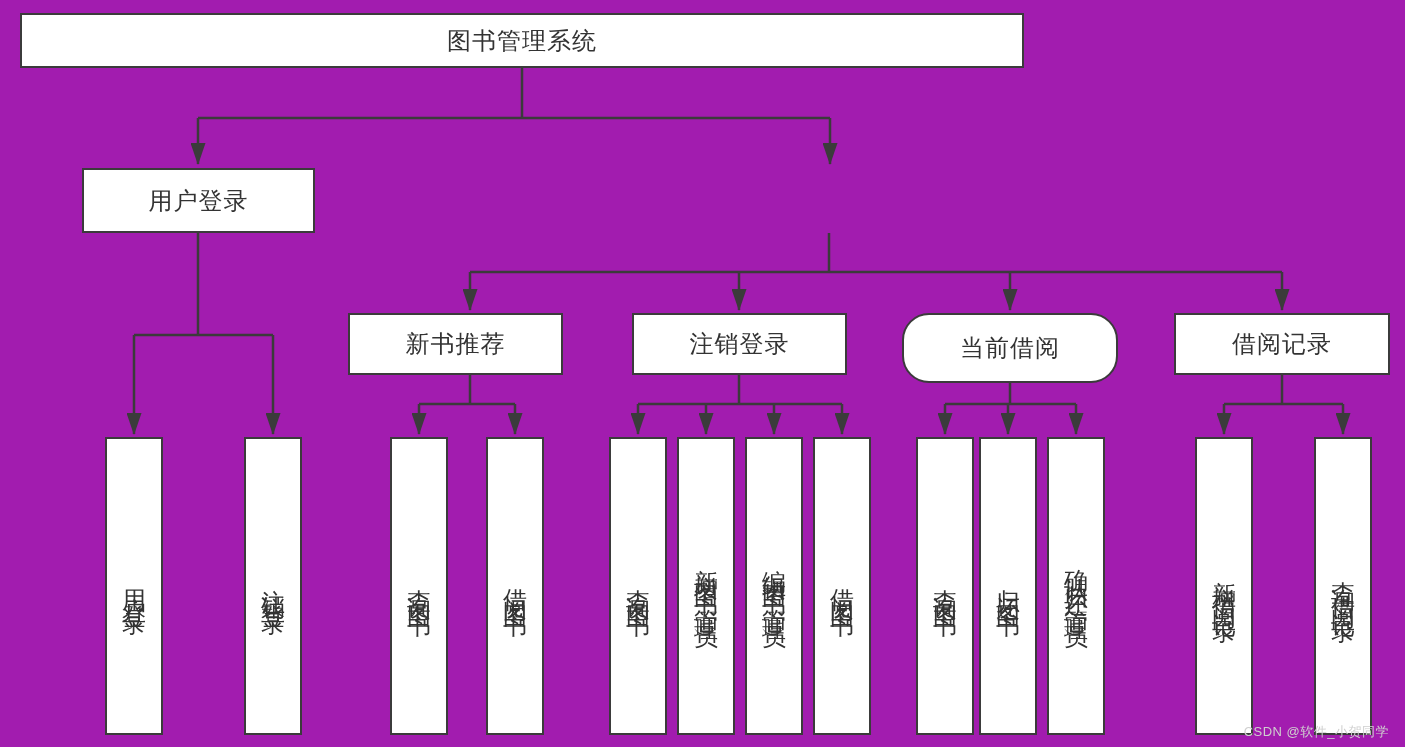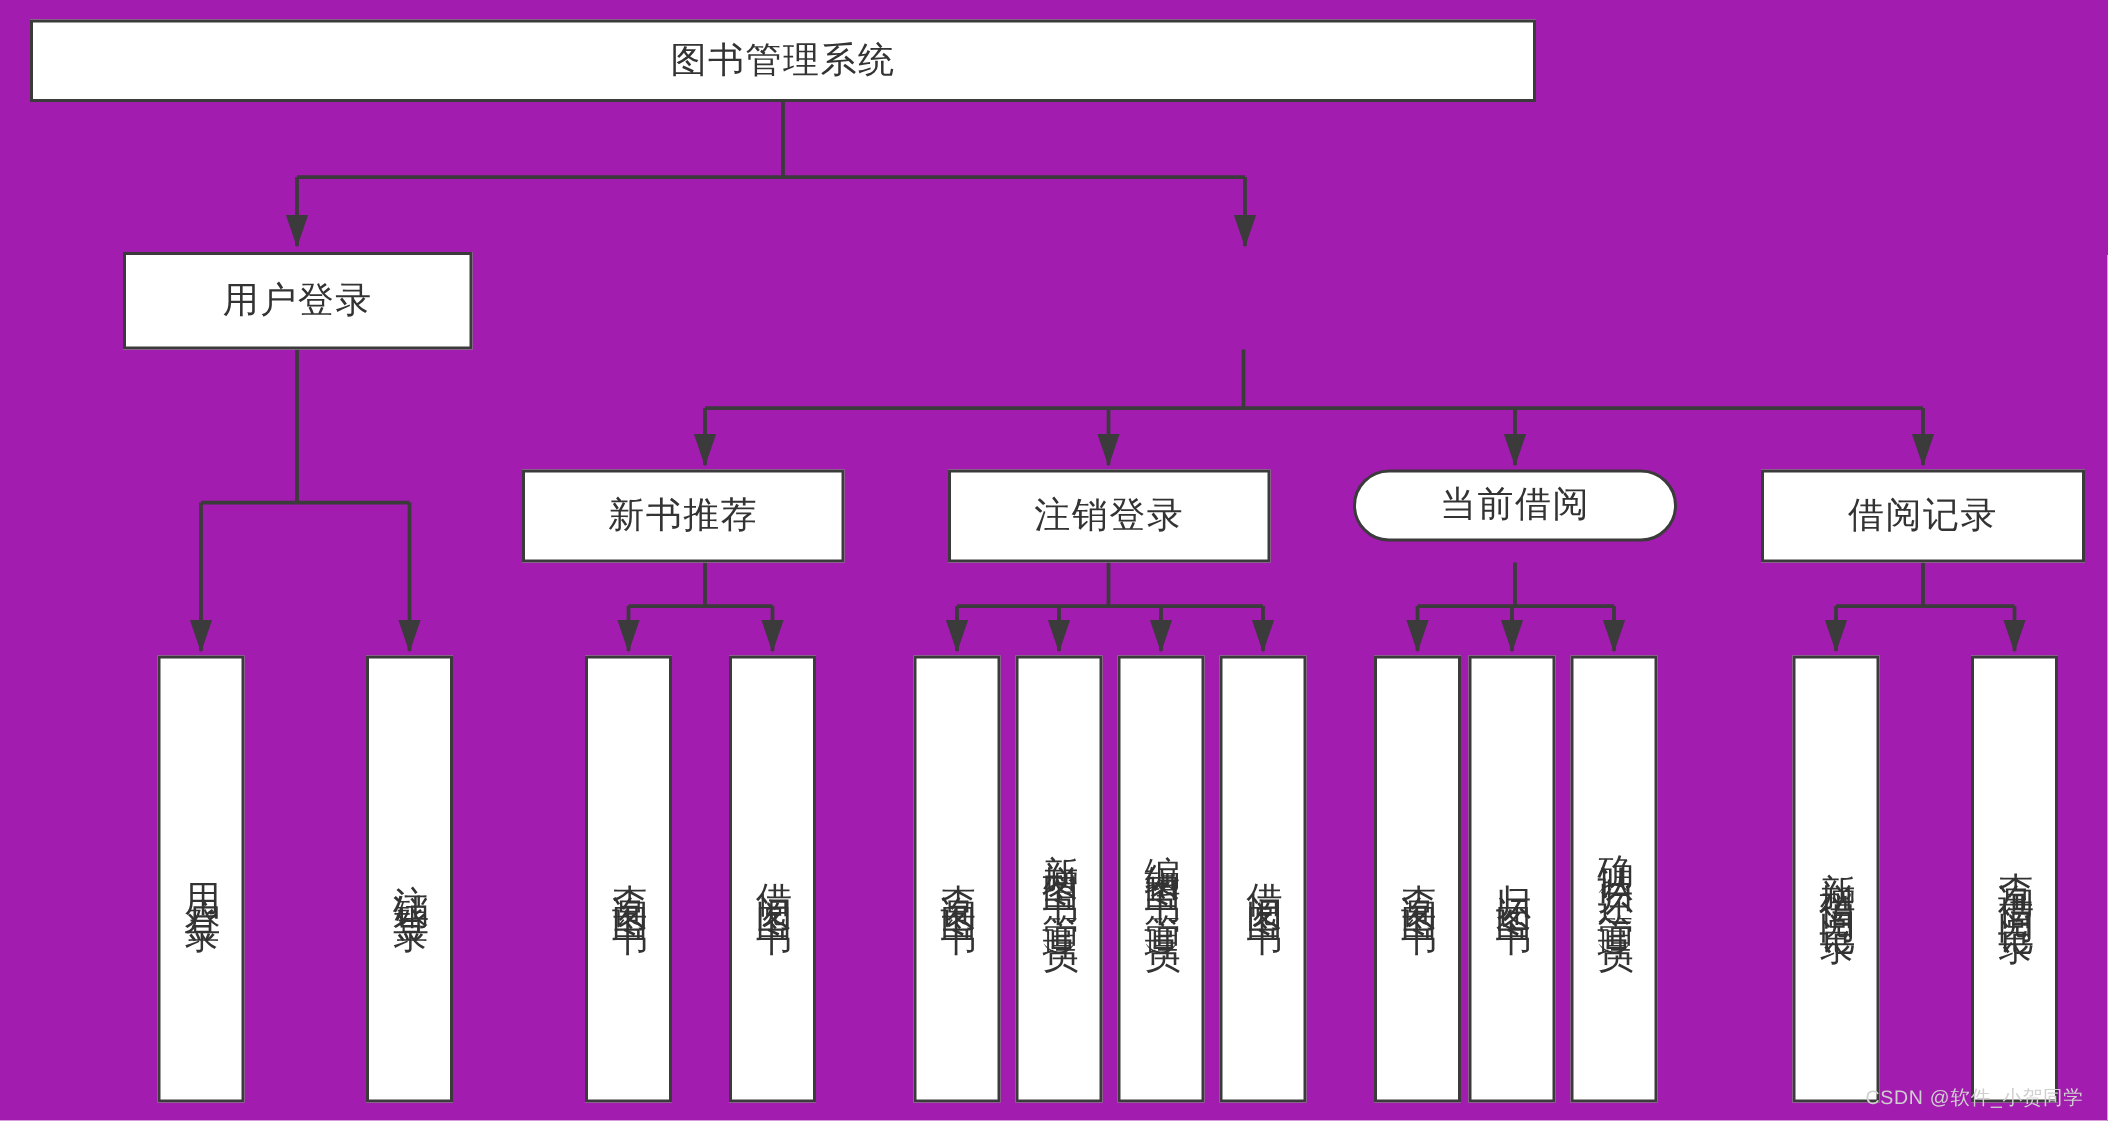--- a/index.html
+++ b/index.html
@@ -111,21 +111,21 @@
       <path d="M1343,404 V434" marker-end="url(#arrow)"></path>
     </g>
   </svg>
 
   <div class="node hnode" style="left:20px; top:13px; width:1004px; height:55px;">图书管理系统</div>
 
   <div class="node hnode" style="left:82px; top:168px; width:233px; height:65px;">用户登录</div>
 
   <div class="node hnode" style="left:348px; top:313px; width:215px; height:62px;">新书推荐</div>
   <div class="node hnode" style="left:632px; top:313px; width:215px; height:62px;">注销登录</div>
-  <div class="node hnode" style="left:902px; top:313px; width:216px; height:48px;border-radius:27px;">当前借阅</div>
+  <div class="node hnode" style="left:902px; top:313px; width:216px; height:70px;border-radius:27px;">当前借阅</div>
   <div class="node hnode" style="left:1174px; top:313px; width:216px; height:62px;">借阅记录</div>
 
   <div class="node vnode" style="left:105px; top:437px; width:58px; height:298px;">
     <span class="vtext">用户登录</span>
   </div>
   <div class="node vnode" style="left:244px; top:437px; width:58px; height:298px;">
     <span class="vtext">注销登录</span>
   </div>
 
   <div class="node vnode" style="left:390px; top:437px; width:58px; height:298px;">

